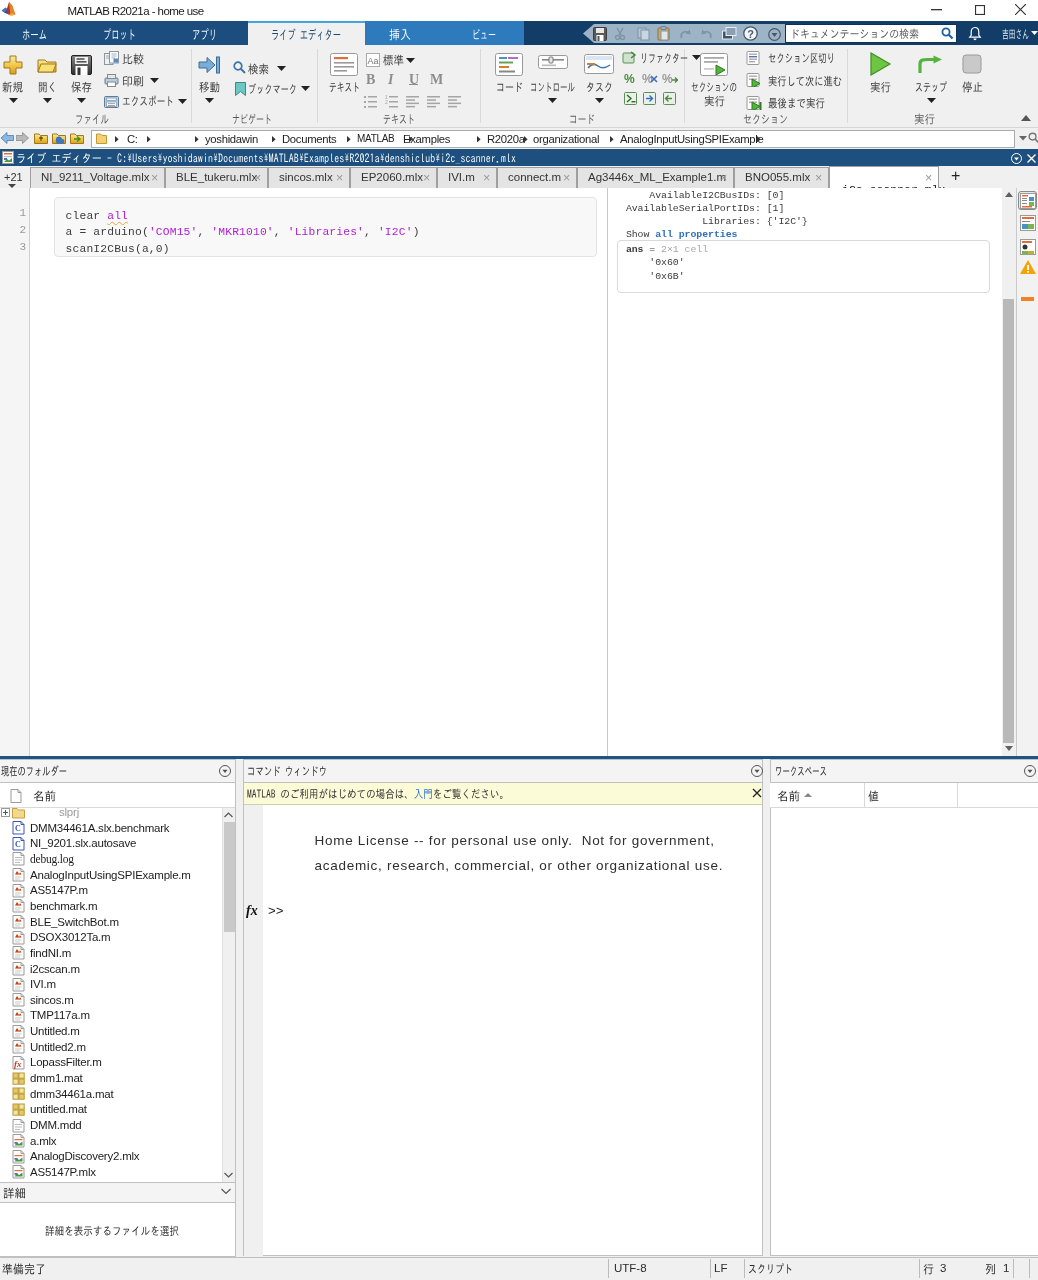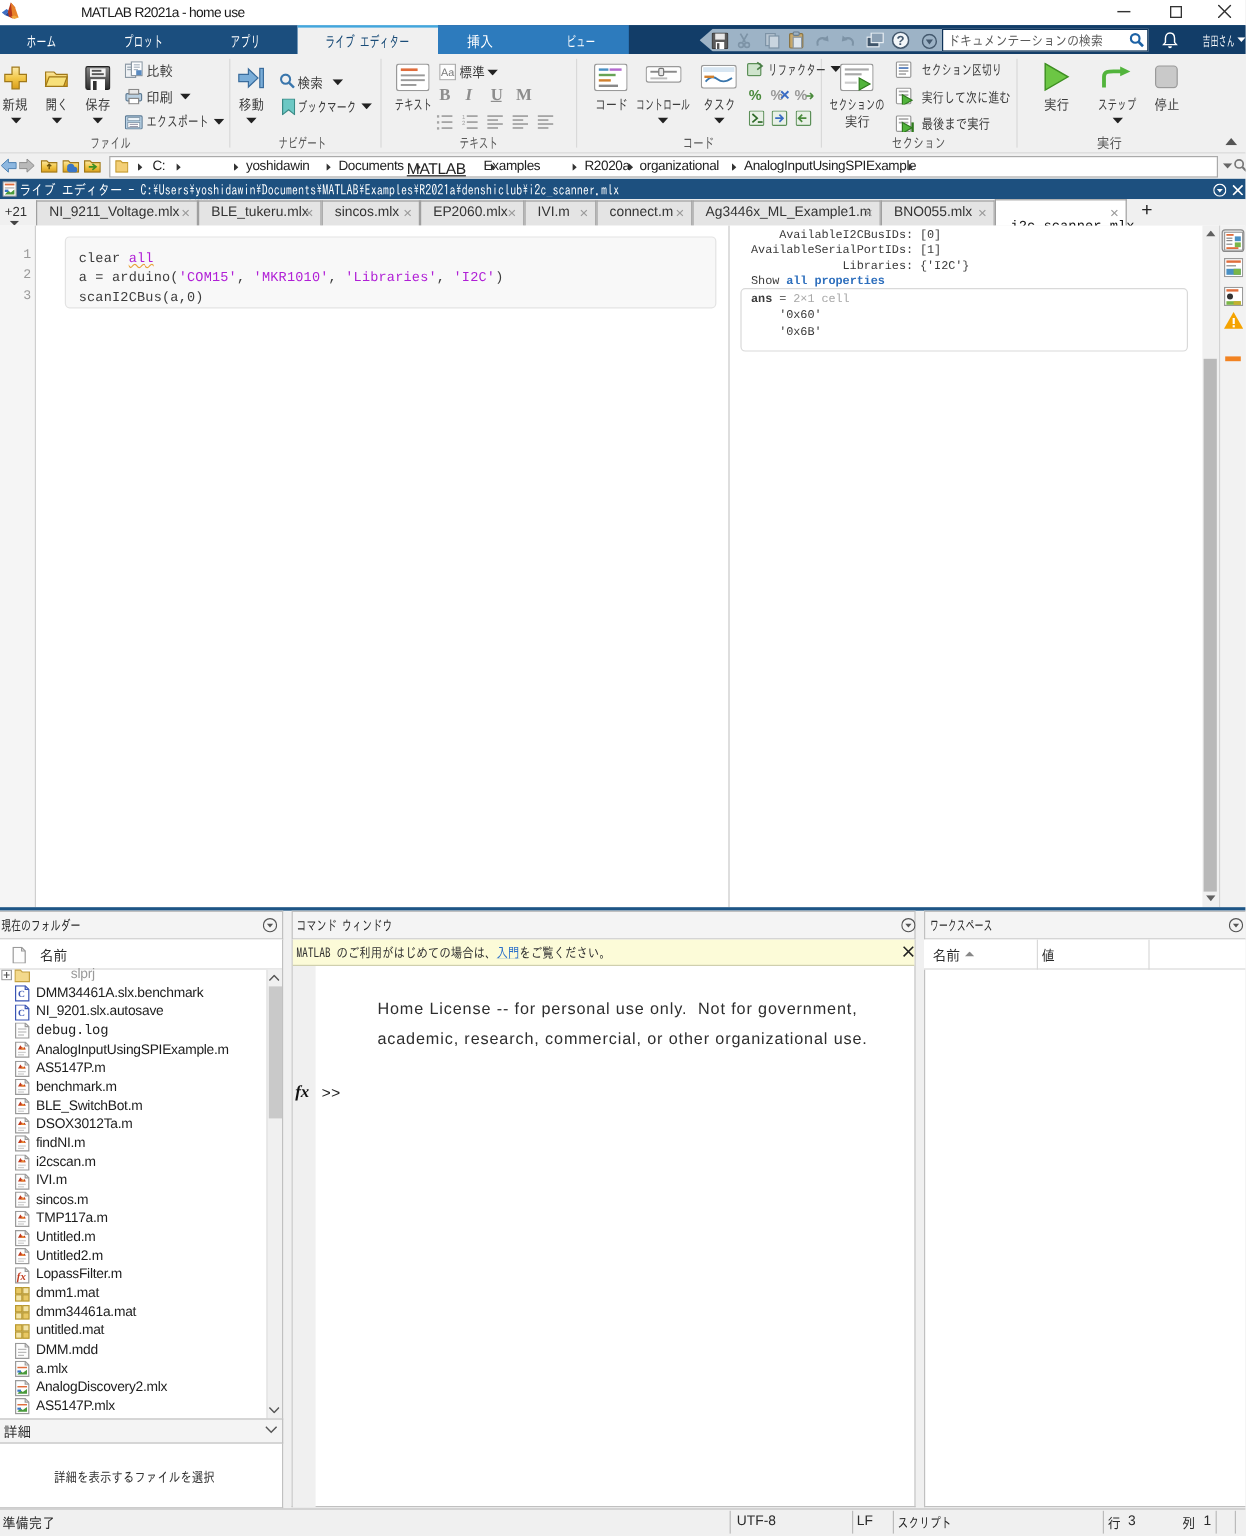--- a/index.html
+++ b/index.html
@@ -798,21 +798,21 @@
     <path d="M4,8 H9 M7,5.5 L10,8 L7,10.5" stroke="#3e8f22" stroke-width="1.4" fill="none"></path>
   </svg>
 <div style="position:absolute;left:91px;top:129.5px;width:924px;height:18px;background:#fff;border:1px solid #aaa"></div>
 <svg style="position:absolute;left:96px;top:132px" width="11" height="12" viewBox="0 0 11 12">
     <path d="M0.5,2 H4.5 L6,3.5 H10.5 V11.5 H0.5 Z" fill="#f3cf76" stroke="#c49a30"></path>
   </svg>
 <div style="position:absolute;left:127px;top:133.5px;font-family:'Liberation Sans',sans-serif;font-size:11.3px;color:#222;font-weight:normal;white-space:pre;line-height:1;letter-spacing:-0.3px;">C:</div>
 <div style="position:absolute;left:157px;top:133.5px;font-family:'Liberation Sans',sans-serif;font-size:10px;color:#222;font-weight:normal;white-space:pre;line-height:1;letter-spacing:-0.3px;margin-top:30px;">Users</div>
 <div style="position:absolute;left:205px;top:133.5px;font-family:'Liberation Sans',sans-serif;font-size:11.3px;color:#222;font-weight:normal;white-space:pre;line-height:1;letter-spacing:-0.3px;">yoshidawin</div>
 <div style="position:absolute;left:282px;top:133.5px;font-family:'Liberation Sans',sans-serif;font-size:11.3px;color:#222;font-weight:normal;white-space:pre;line-height:1;letter-spacing:-0.3px;">Documents</div>
-<div style="position:absolute;left:339px;top:133.5px;font-family:'Liberation Sans',sans-serif;font-size:13px;color:#222;font-weight:normal;white-space:pre;line-height:1;letter-spacing:-0.3px;text-decoration:underline;">MATLAB</div>
+<div style="position:absolute;left:357px;top:133.5px;font-family:'Liberation Sans',sans-serif;font-size:10px;color:#222;font-weight:normal;white-space:pre;line-height:1;letter-spacing:-0.3px;">MATLAB</div>
 <div style="position:absolute;left:403px;top:133.5px;font-family:'Liberation Sans',sans-serif;font-size:11.3px;color:#222;font-weight:normal;white-space:pre;line-height:1;letter-spacing:-0.3px;">Examples</div>
 <div style="position:absolute;left:487px;top:133.5px;font-family:'Liberation Sans',sans-serif;font-size:11.3px;color:#222;font-weight:normal;white-space:pre;line-height:1;letter-spacing:-0.3px;">R2020a</div>
 <div style="position:absolute;left:533px;top:133.5px;font-family:'Liberation Sans',sans-serif;font-size:11.3px;color:#222;font-weight:normal;white-space:pre;line-height:1;letter-spacing:-0.3px;">organizational</div>
 <div style="position:absolute;left:620px;top:133.5px;font-family:'Liberation Sans',sans-serif;font-size:11.3px;color:#222;font-weight:normal;white-space:pre;line-height:1;letter-spacing:-0.3px;">AnalogInputUsingSPIExample</div>
 <svg style="position:absolute;left:115px;top:135.5px" width="3.6" height="6.6" viewBox="0 0 3.6 6.6">
     <polygon points="0,0 0,6.6 3.6,3.3" fill="#333"></polygon>
   </svg>
 <svg style="position:absolute;left:147px;top:135.5px" width="3.6" height="6.6" viewBox="0 0 3.6 6.6">
     <polygon points="0,0 0,6.6 3.6,3.3" fill="#333"></polygon>
   </svg>
@@ -1101,21 +1101,21 @@
     <text x="3" y="10" font-size="8" font-weight="bold" fill="#3a55b4" font-family="Liberation Serif">C</text>
   </svg>
 <div style="position:absolute;left:30px;top:838.3px;font-family:'Liberation Sans',sans-serif;font-size:11.5px;color:#1c1c1c;font-weight:normal;white-space:pre;line-height:1;letter-spacing:-0.22px;">NI_9201.slx.autosave</div>
 <svg style="position:absolute;left:12px;top:852.45px" width="13" height="14" viewBox="0 0 13 14">
     <path d="M1,0.5 H9 L12,3.5 V13 H1 Z" fill="#fdfdfd" stroke="#9a9a9a"></path>
     <path d="M9,0.5 L9,3.5 L12,3.5" fill="none" stroke="#9a9a9a"></path>
     <rect x="3" y="5" width="7" height="1" fill="#bbb"></rect>
     <rect x="3" y="7.5" width="7" height="1" fill="#bbb"></rect>
     <rect x="3" y="10" width="5" height="1" fill="#bbb"></rect>
   </svg>
-<div style="position:absolute;left:30px;top:853.95px;font-family:Liberation Mono, monospace;font-size:11.5px;color:#1c1c1c;font-weight:normal;white-space:pre;line-height:1;letter-spacing:-0.22px;">debug.log</div>
+<div style="position:absolute;left:30px;top:853.95px;font-family:Liberation Serif, serif;font-size:11.5px;color:#1c1c1c;font-weight:normal;white-space:pre;line-height:1;letter-spacing:-0.22px;">debug.log</div>
 <svg style="position:absolute;left:12px;top:868.1px" width="13" height="14" viewBox="0 0 13 14">
     <path d="M1,0.5 H9 L12,3.5 V13 H1 Z" fill="#fdfdfd" stroke="#9a9a9a"></path>
     <path d="M9,0.5 L9,3.5 L12,3.5" fill="none" stroke="#9a9a9a"></path>
     <path d="M3,6.5 L5,3 L7,6 L8.5,4.5 L9.5,6.5 Z" fill="#c23a1e"></path>
     <path d="M5,6.5 L7,4.5 L9,6.5 Z" fill="#e8852f"></path>
     <rect x="3" y="8.5" width="6.5" height="1" fill="#ccc"></rect>
     <rect x="3" y="10.5" width="5" height="1" fill="#ccc"></rect>
   </svg>
 <div style="position:absolute;left:30px;top:869.6px;font-family:'Liberation Sans',sans-serif;font-size:11.5px;color:#1c1c1c;font-weight:normal;white-space:pre;line-height:1;letter-spacing:-0.22px;">AnalogInputUsingSPIExample.m</div>
 <svg style="position:absolute;left:12px;top:883.75px" width="13" height="14" viewBox="0 0 13 14">

